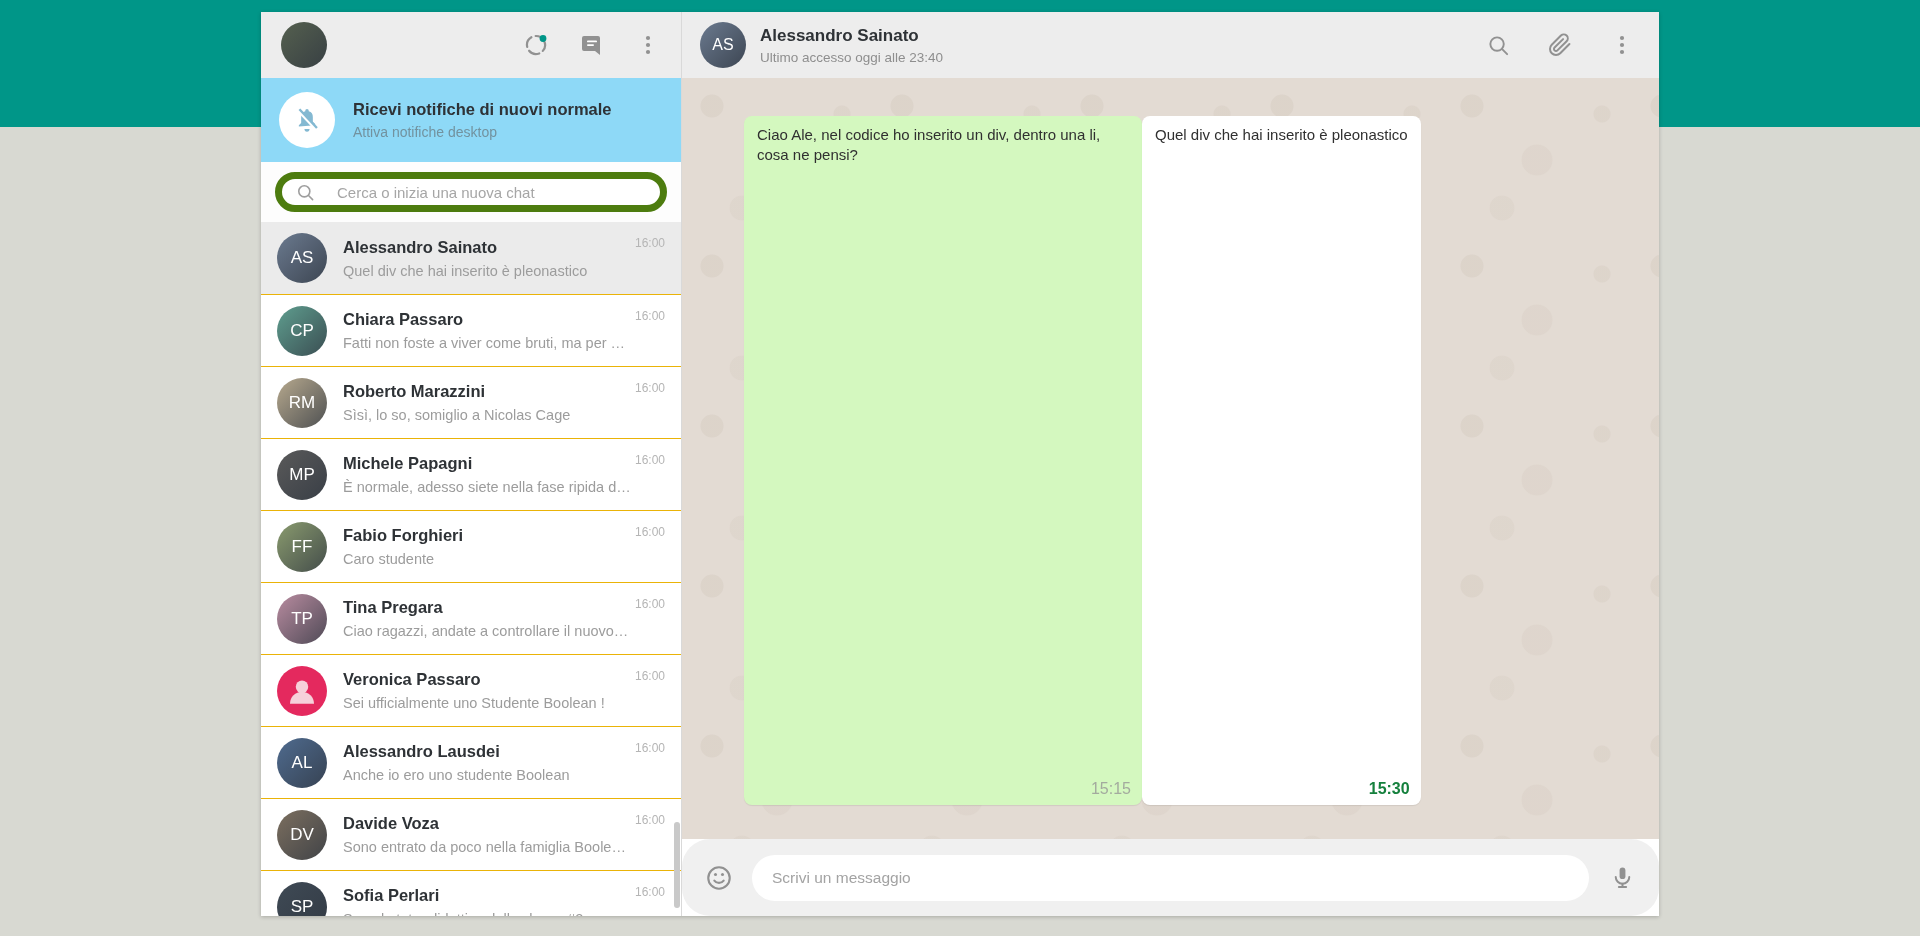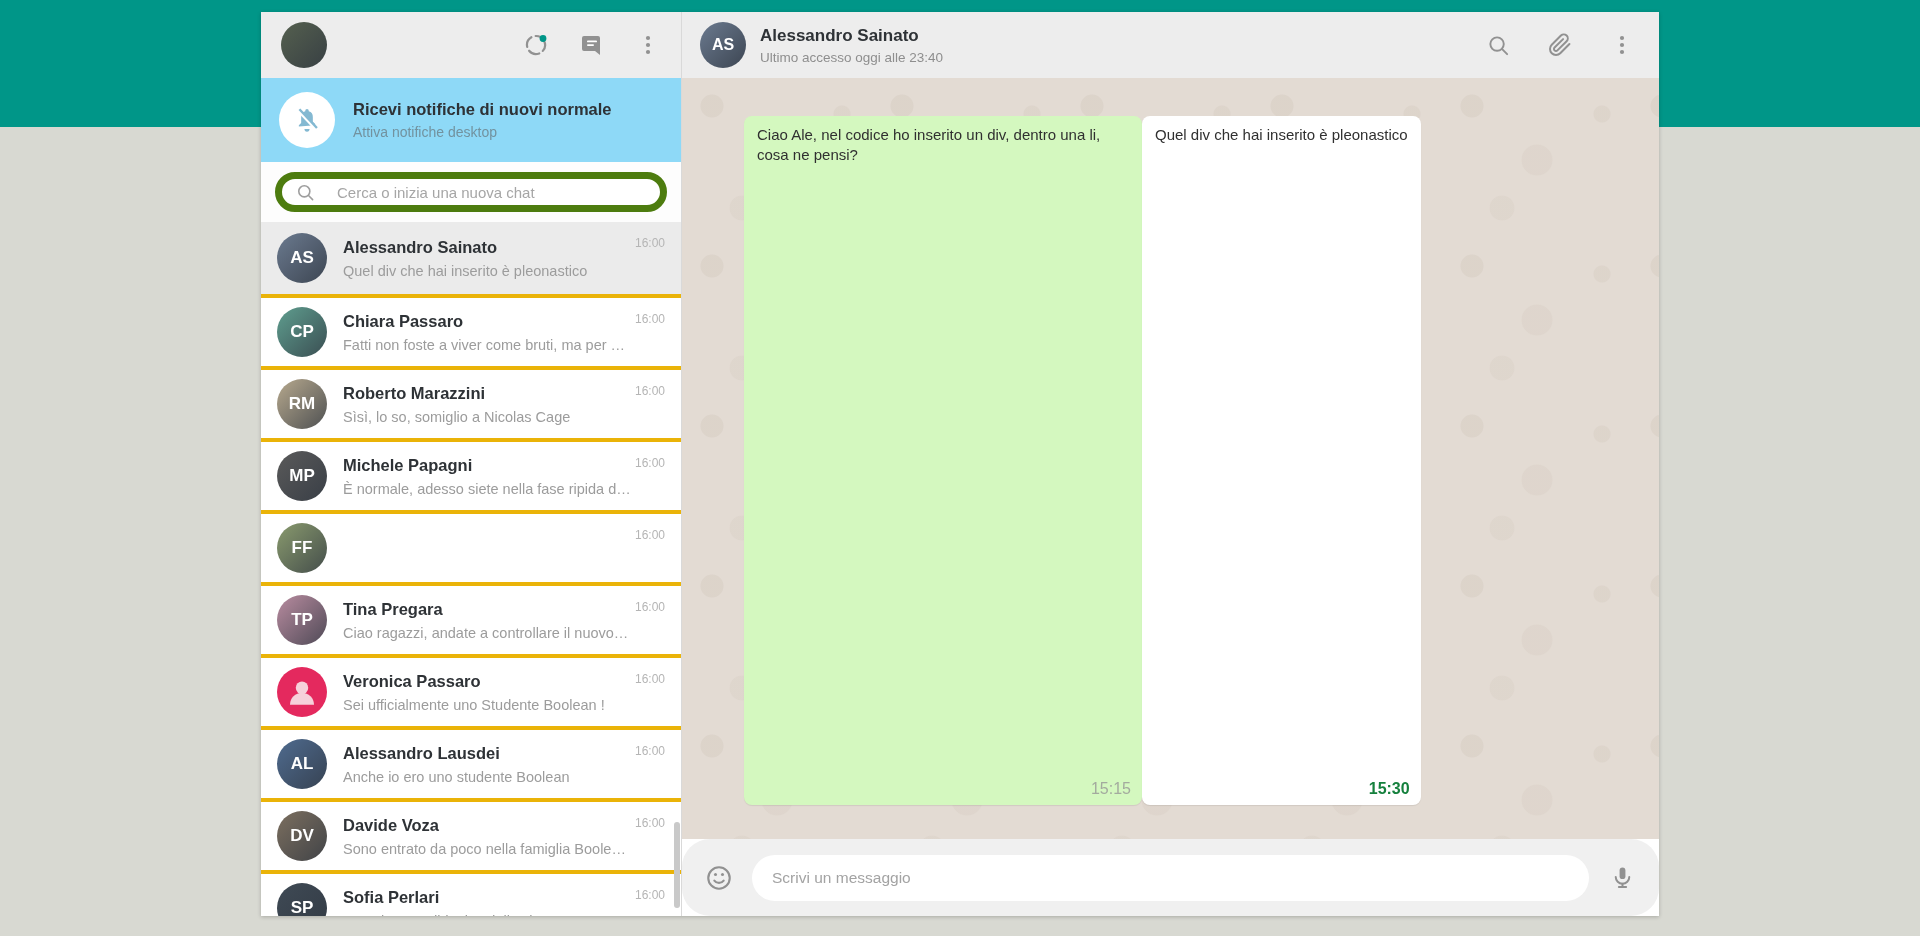--- a/index.html
+++ b/index.html
@@ -12,21 +12,21 @@
   .app-window { position:absolute; left:261px; top:12px; width:1398px; height:904px;
     display:flex; box-shadow:0 1px 4px rgba(0,0,0,.22); background:#fff; }
 
   
   .sidebar { width:421px; height:100%; display:flex; flex-direction:column;
     border-right:1px solid #d9d9d9; background:#fff; }
 
   .side-header { height:66px; background:#ededed; display:flex; align-items:center;
     padding:0 20px; flex:0 0 auto; }
   .avatar { border-radius:50%; display:flex; align-items:center; justify-content:center;
-    color:#fff; font-weight:bold; overflow:hidden; flex:0 0 auto; }
+    color:#fff; font-weight:normal; overflow:hidden; flex:0 0 auto; }
   .avatar.small { width:46px; height:46px; font-size:16px; }
   .side-header .spacer { flex:1; }
   .hicon { width:26px; height:26px; display:flex; align-items:center; justify-content:center;
     cursor:pointer; margin-left:30px; }
   .hicon svg { display:block; }
 
   .banner { height:84px; background:#8ed9f7; display:flex; align-items:center;
     padding:0 18px; cursor:pointer; flex:0 0 auto; }
   .banner-icon { width:56px; height:56px; border-radius:50%; background:#fff;
     display:flex; align-items:center; justify-content:center; flex:0 0 auto; }
@@ -38,21 +38,21 @@
     padding:0 14px; flex:0 0 auto; }
   .search-pill { flex:1; height:40px; background:#fff; border:7px solid #4d7c0f;
     border-radius:20px; display:flex; align-items:center; padding:0 14px; }
   .search-pill input { border:none; outline:none; flex:1; font-size:15px; color:#444;
     margin-left:22px; background:transparent; font-family:inherit; }
   .search-pill input::placeholder { color:#a6a6a6; }
 
   .chat-list { flex:1; overflow:hidden; position:relative; background:#fff; }
   .row { height:72px; display:flex; align-items:center; padding:0 16px; cursor:pointer;
     position:relative; background:#fff; }
-  .row + .row { border-top:4px solid #eab308; }
+  .row + .row { border-top:1px solid #eab308; }
   .row.active { background:#ebebeb; }
   .row .avatar { width:50px; height:50px; font-size:17px; }
   .row-main { flex:1; margin-left:16px; min-width:0; }
   .row-name { font-size:16.5px; color:#2e3236; font-weight:bold; margin-bottom:6px; }
   .row-preview { font-size:14.5px; color:#9c9c9c; white-space:nowrap; overflow:hidden;
     text-overflow:ellipsis; }
   .row-time { position:absolute; right:16px; top:14px; font-size:12px; color:#b5b5b5; }
   .avatar.placeholder { background:#e4295e; }
 
   .list-scrollbar { position:absolute; right:1px; bottom:8px; width:6px; height:86px;
@@ -188,20 +188,24 @@
     <div class="avatar" style="background: linear-gradient(135deg, rgb(90, 90, 90) 0%, rgb(47, 54, 64) 130%);">MP</div>
     <div class="row-main">
       <div class="row-name">Michele Papagni</div>
       <div class="row-preview">È normale, adesso siete nella fase ripida d…</div>
     </div>
     <div class="row-time">16:00</div>
   </div>
 
   <div class="row">
     <div class="avatar" style="background: linear-gradient(135deg, rgb(138, 155, 110) 0%, rgb(47, 54, 64) 130%);">FF</div>
+    <div class="row-main">
+      <div class="row-name">Fabio Forghieri</div>
+      <div class="row-preview">Caro studente</div>
+    </div>
     <div class="row-time">16:00</div>
   </div>
 
   <div class="row">
     <div class="avatar" style="background: linear-gradient(135deg, rgb(185, 140, 160) 0%, rgb(47, 54, 64) 130%);">TP</div>
     <div class="row-main">
       <div class="row-name">Tina Pregara</div>
       <div class="row-preview">Ciao ragazzi, andate a controllare il nuovo…</div>
     </div>
     <div class="row-time">16:00</div>

